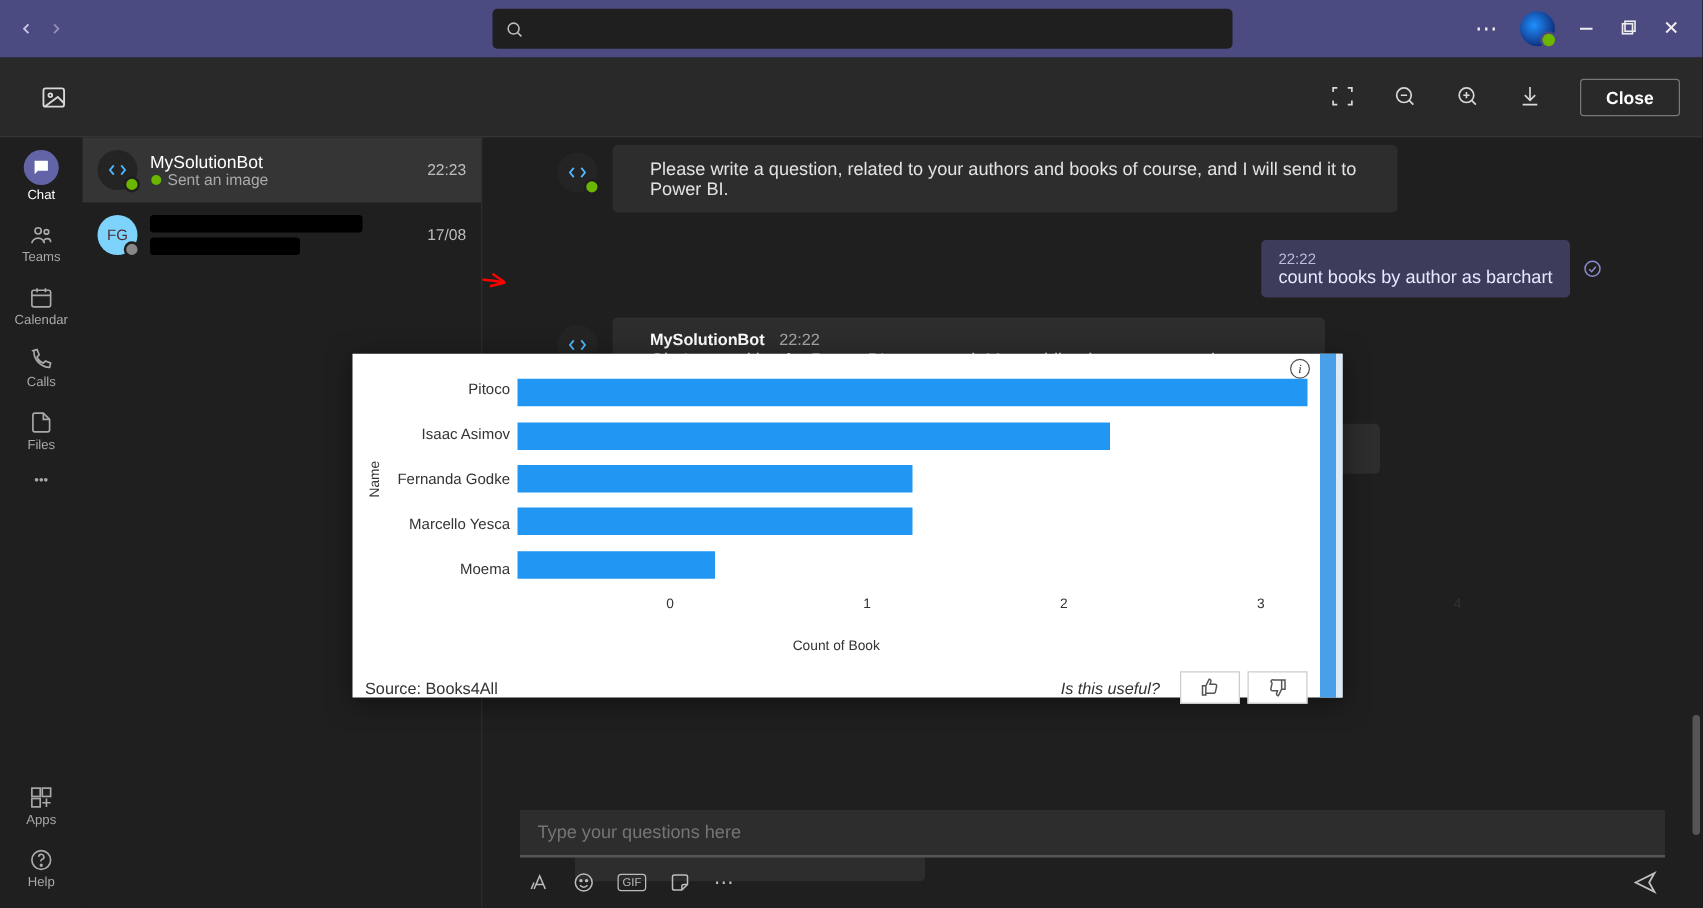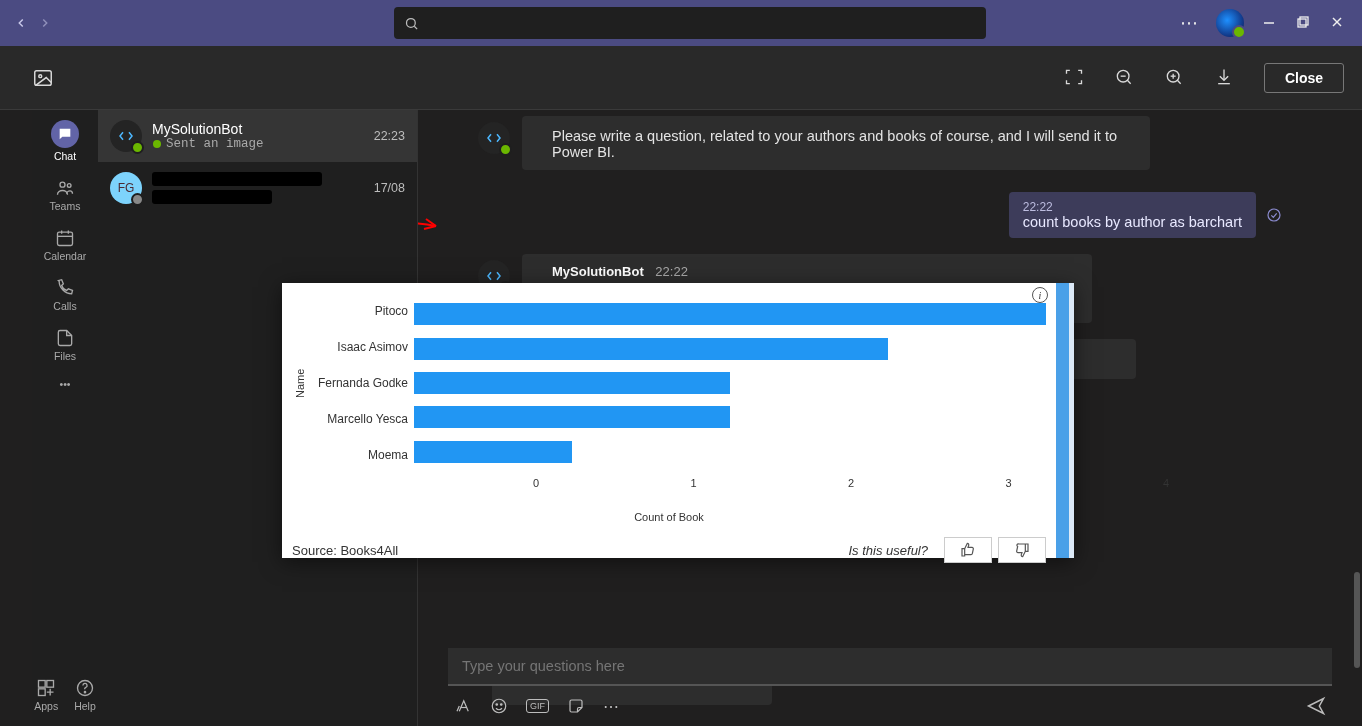--- a/index.html
+++ b/index.html
@@ -85,30 +85,29 @@
     background:transparent; cursor:pointer;
   }
 
   
   .main { display:flex; height: calc(726px - 46px - 64px); position:relative; }
 
   
   .rail {
     width: 66px;
     background: #1f1f1f;
-    display:flex; flex-direction:column; align-items:center;
+    display:flex; flex-direction:column; 
     padding-top: 10px;
     gap: 16px;
-    margin-left: 32px;
   }
   .rail-item { display:flex;flex-direction:column;align-items:center;gap:2px;cursor:pointer;color:#a9a9a9;font-size:10.5px; }
   .rail-item.active .rail-bubble { background:#6264a7;color:#fff; }
   .rail-bubble { width:28px;height:28px;border-radius:50%;display:flex;align-items:center;justify-content:center; }
   .rail-item.active { color:#fff; }
-  .rail-bottom { margin-top:auto; padding-bottom:14px; display:flex;flex-direction:row;align-items:center;gap:16px; }
+  .rail-bottom { margin-top:auto; padding-bottom:14px; display:flex;flex-direction:column;align-items:center;gap:16px; }
 
   
   .chatlist {
     width: 320px;
     background: #1f1f1f;
     border-right:1px solid #333;
   }
   .recent-hdr {
     display:flex;align-items:center;gap:6px;
     color:#bdbdbd;font-size:13px;padding:8px 10px;
@@ -119,21 +118,21 @@
   }
   .chat-item.active { background:#353535; }
   .bot-avatar {
     width:32px;height:32px;border-radius:50%;
     background:#242424;display:flex;align-items:center;justify-content:center;
     color:#4db8ff;position:relative;
   }
   .bot-avatar::after { content:"";position:absolute;right:-2px;bottom:-2px;width:9px;height:9px;border-radius:50%;background:#6bb700;border:2px solid #1f1f1f; }
   .chat-meta { flex:1; }
   .chat-title { color:#fff; font-size:14px; }
-  .chat-sub { color:#a9a9a9;font-size:12.5px; display:flex;align-items:center;gap:4px;font-family:Liberation Mono, monospace; }
+  .chat-sub { color:#a9a9a9;font-size:12.5px; display:flex;align-items:center;gap:4px; }
   .chat-time { color:#bdbdbd;font-size:12.5px; }
   .user-avatar {
     width:32px;height:32px;border-radius:50%;
     background:#7dd3fc;color:#4b2b34;font-size:12px;font-weight:400;
     display:flex;align-items:center;justify-content:center;position:relative;
   }
   .user-avatar::after { content:"";position:absolute;right:-2px;bottom:-2px;width:9px;height:9px;border-radius:50%;background:#888;border:2px solid #1f1f1f; }
   .redact { background:#000;height:14px;border-radius:3px; }
 
   

